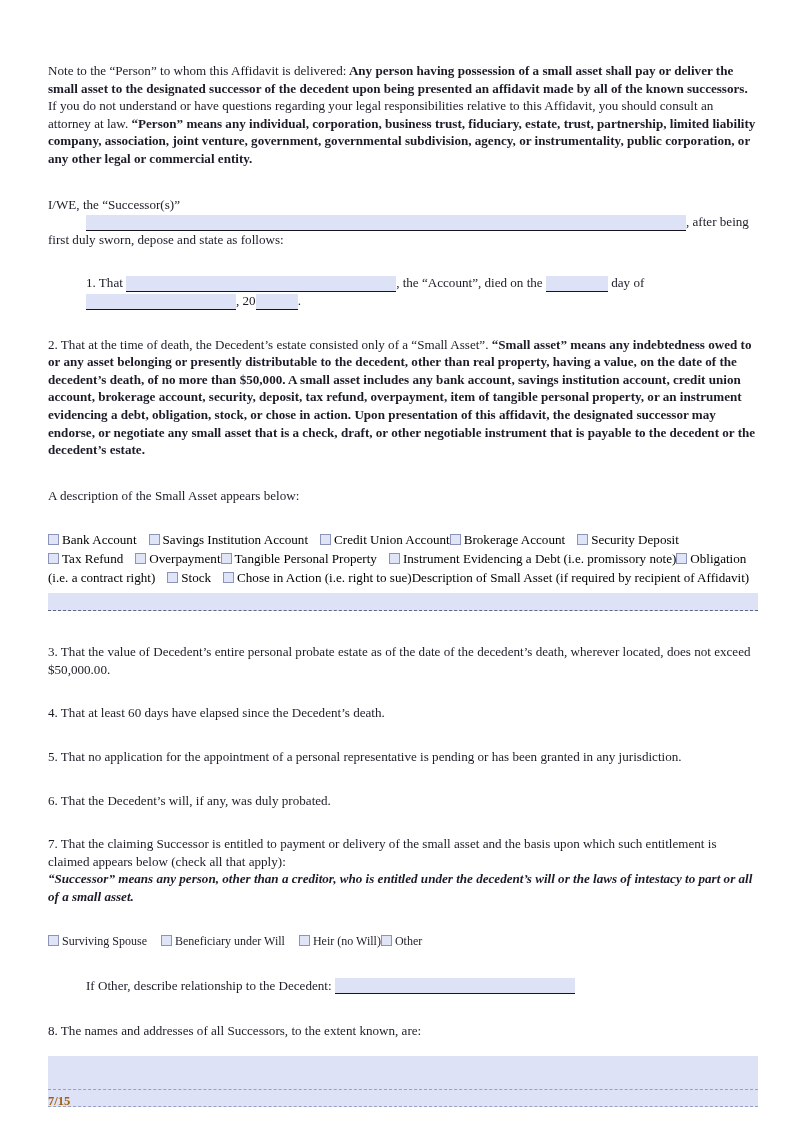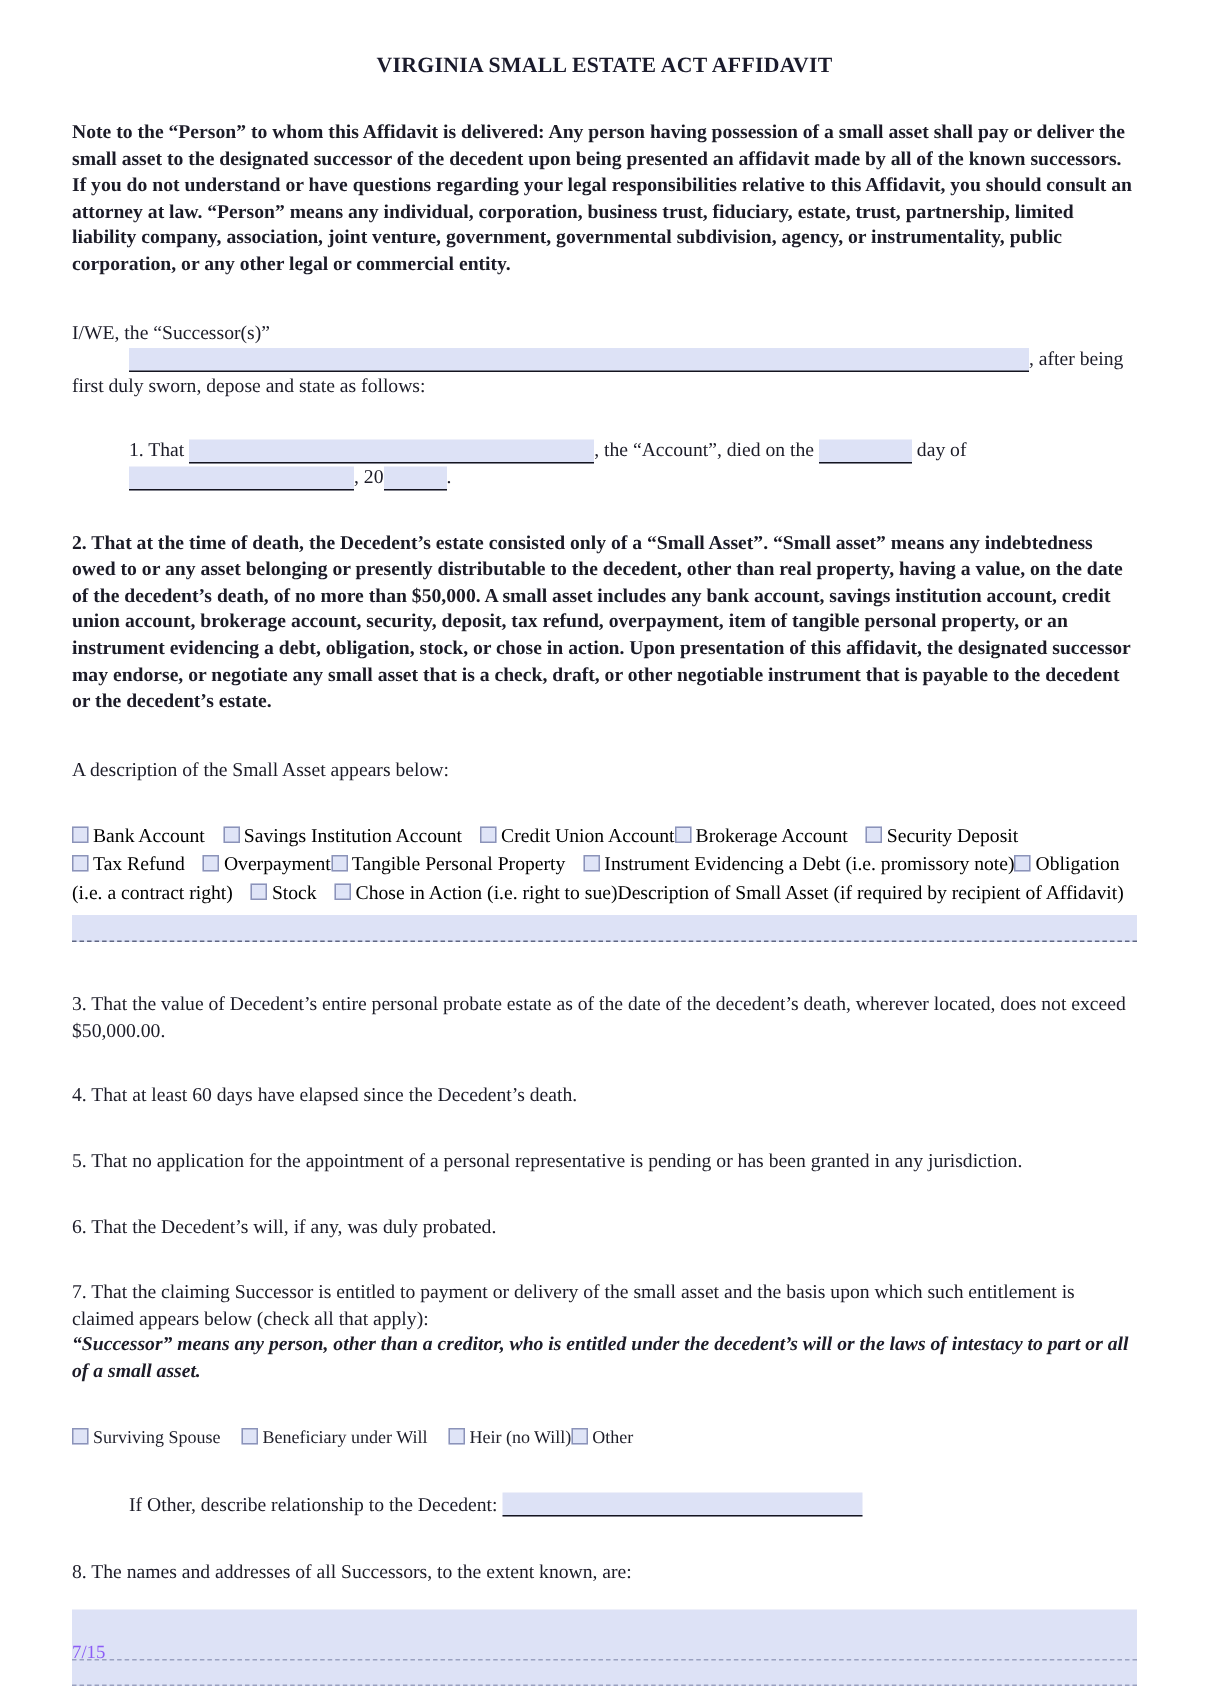--- a/index.html
+++ b/index.html
@@ -42,21 +42,21 @@
   }
 
   
   .para {
     font-size: 13.1px;
     line-height: 17.6px;
     text-align: left;
     color: #1c1c28;
   }
   .para.italic { font-style: italic; font-weight: bold; }
-  .b { font-weight: bold; }
+  .b { font-weight: normal; }
   .i { font-weight: bold; }
 
   .gap-note   { margin-top: 26px; }
   .gap-iwe    { margin-top: 28px; }
   .gap-item1  { margin-top: 26px; }
   .gap-item2  { margin-top: 26px; }
   .gap-desc   { margin-top: 28px; }
   .gap-boxes  { margin-top: 26px; }
   .gap-item3  { margin-top: 32px; }
   .gap-item   { margin-top: 26px; }
@@ -129,31 +129,30 @@
   }
   .ln-light { border-bottom: 1.4px dashed #9aa1c0; }
   .ln-plain { border-bottom: none; }
 
   
   .footer {
     position: absolute;
     left: 48px;
     top: 1094px;
     font-size: 12.5px;
-    font-weight: normal;
-    color: #8b5cf6;
+    font-weight: bold;
+    color: #a16207;
   }
 </style>
 </head>
 <body>
 
 <div class="page">
   <div class="content">
 
-    <div class="doc-title">VIRGINIA SMALL ESTATE ACT AFFIDAVIT</div>
 
     <div class="para gap-note">
       <span class="b">Note to the “Person” to whom this Affidavit is delivered:</span><span class="i"> Any person having possession of a small asset shall pay or deliver the small asset to the designated successor of the decedent upon being presented an affidavit made by all of the known successors.</span><span class="b"> If you do not understand or have questions regarding your legal responsibilities relative to this Affidavit, you should consult an attorney at law.</span><span class="i">  “Person” means any individual, corporation, business trust, fiduciary, estate, trust, partnership, limited liability company, association, joint venture, government, governmental subdivision, agency, or instrumentality, public corporation, or any other legal or commercial entity.</span>
     </div>
 
     <div class="para gap-iwe">I/WE, the “Successor(s)”</div>
     <div class="para line-row">
       <span class="fill fill-successors"></span><span>, after being</span>
     </div>
     <div class="para">first duly sworn, depose and state as follows:</div>

